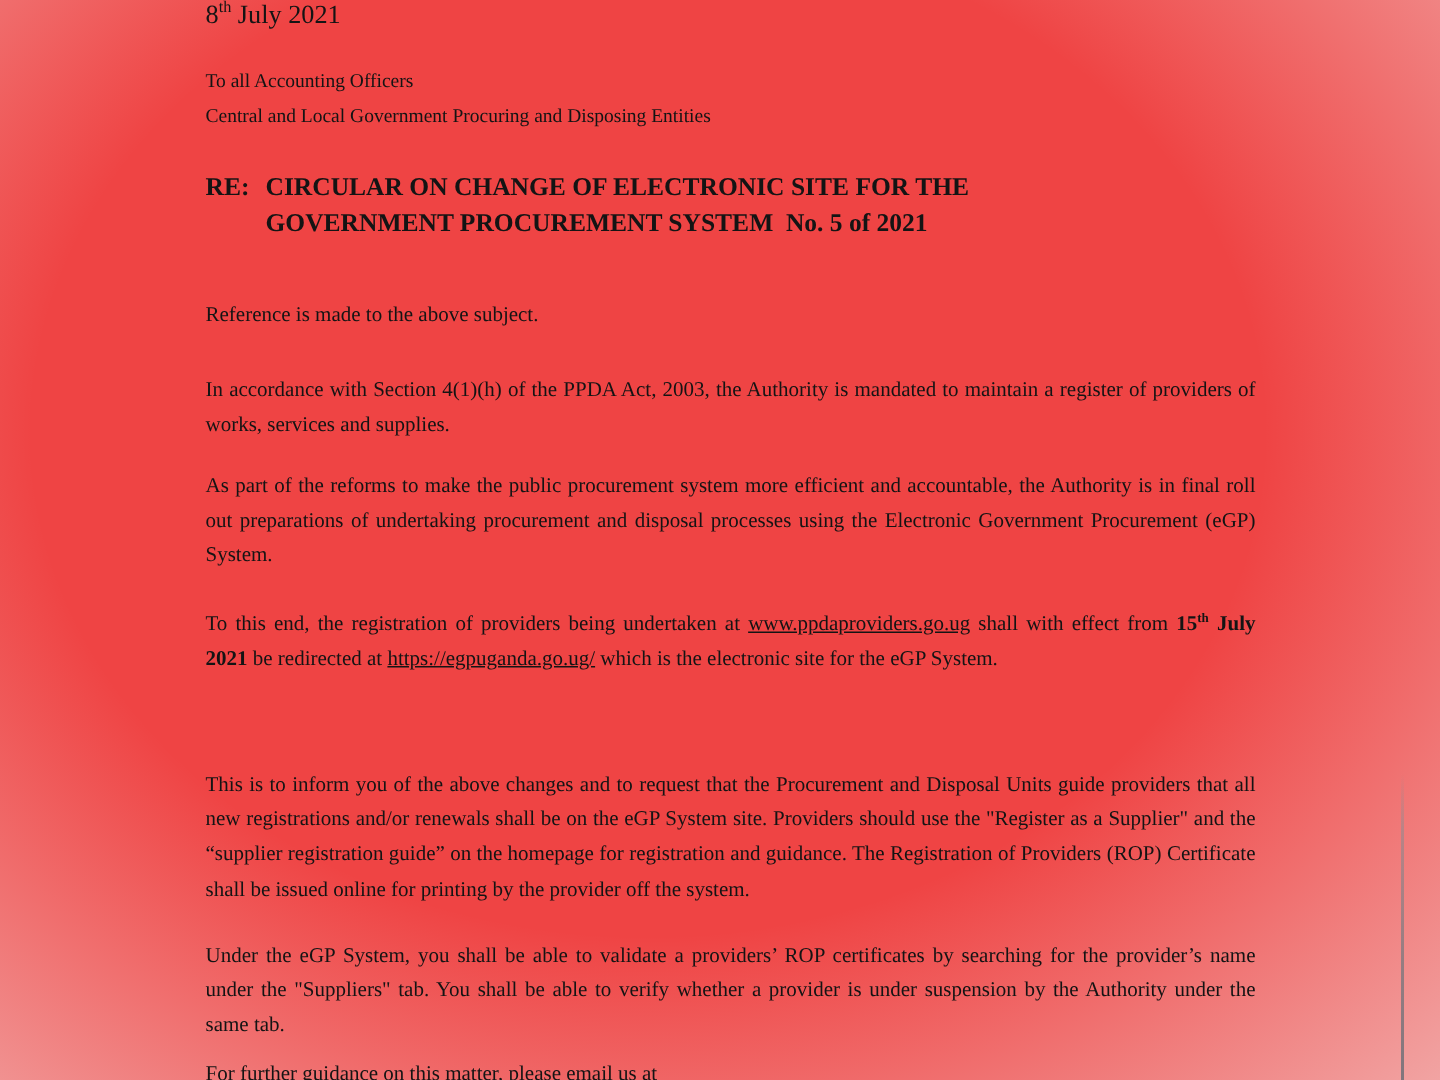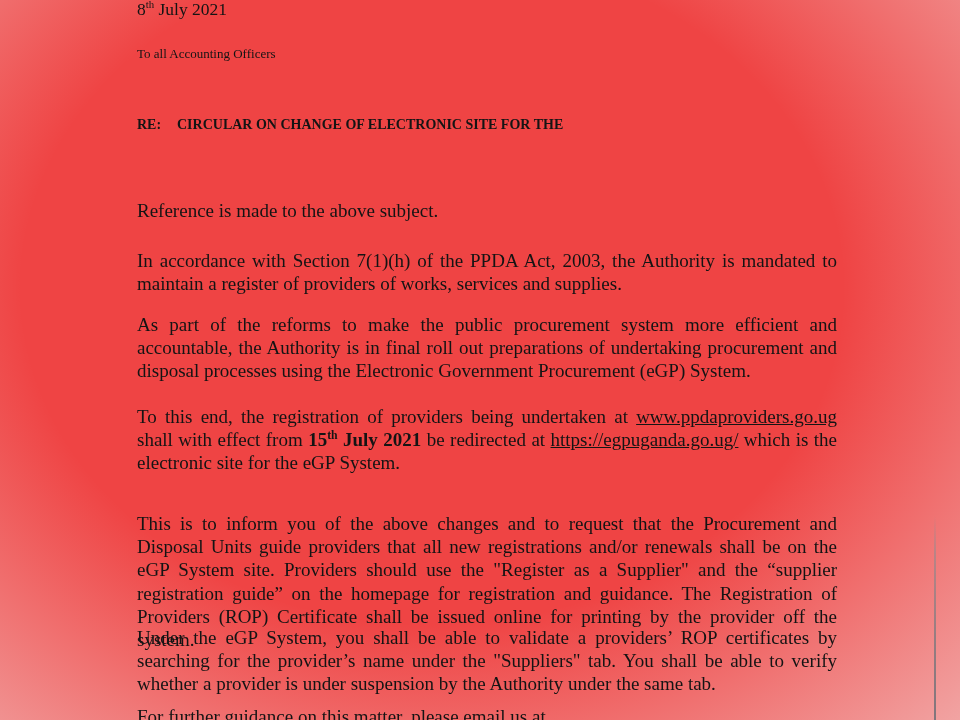--- a/index.html
+++ b/index.html
@@ -71,21 +71,21 @@
     line-height: 22.5px;
   }
   .addressee div { white-space: nowrap; }
 
   .re-block {
     position: absolute;
     left: 0;
     top: 113px;
     width: 700px;
     font-weight: bold;
-    font-size: 14px;
+    font-size: 17px;
     line-height: 23.5px;
   }
   .re-label {
     position: absolute;
     left: 0;
     top: 0;
     font-weight: bold;
   }
   .re-body {
     margin-left: 40px;
@@ -95,21 +95,21 @@
   .re-body .lastline {
     text-align: left;
     white-space: nowrap;
   }
 
   p.para {
     position: absolute;
     left: 0;
     width: 700px;
     margin: 0;
-    font-size: 19px;
+    font-size: 14px;
     line-height: 23.2px;
     text-align: justify;
     text-justify: inter-word;
     hyphens: none;
   }
   p.para.noj { text-align: left; }
 
   
   #p-reference { top: 199px; }
   #p-accordance { top: 249px; }
@@ -136,32 +136,34 @@
 
 <div class="page">
   <div class="paper-tint"></div>
 
   <div class="content">
 
     <div class="date-line"><span>8</span><sup>th</sup><span> July 2021</span></div>
 
     <div class="addressee">
       <div>To all Accounting Officers</div>
+      <div>Central and Local Government Procuring and Disposing Entities</div>
     </div>
 
     <div class="re-block">
       <span class="re-label">RE:</span>
       <div class="re-body">
         <div>CIRCULAR ON CHANGE OF ELECTRONIC SITE FOR THE</div>
+        <div class="lastline"><span>GOVERNMENT PROCUREMENT SYSTEM</span>&nbsp;&nbsp;<span>No. 5 of 2021</span></div>
       </div>
     </div>
 
     <p class="para noj" id="p-reference">Reference is made to the above subject.</p>
 
-    <p class="para" id="p-accordance">In accordance with Section 7(1)(h) of the PPDA Act, 2003, the Authority is mandated to maintain a register of providers of works, services and supplies.</p>
+    <p class="para" id="p-accordance">In accordance with Section 4(1)(h) of the PPDA Act, 2003, the Authority is mandated to maintain a register of providers of works, services and supplies.</p>
 
     <p class="para" id="p-reforms">As part of the reforms to make the public procurement system more efficient and accountable, the Authority is in final roll out preparations of undertaking procurement and disposal processes using the Electronic Government Procurement (eGP) System.</p>
 
     <p class="para" id="p-register"><span>To this end, the registration of providers being undertaken at </span><span class="u">www.ppdaproviders.go.ug</span><span> shall with effect from </span><span class="b"><span>15</span><sup>th</sup><span> July 2021</span></span><span> be redirected at </span><span class="u">https://egpuganda.go.ug/</span><span> which is the electronic site for the eGP System.</span></p>
 
     <p class="para" id="p-inform">This is to inform you of the above changes and to request that the Procurement and Disposal Units guide providers that all new registrations and/or renewals shall be on the eGP System site.  Providers should use the "Register as a Supplier" and the “supplier registration guide” on the homepage for registration and guidance. The Registration of Providers (ROP) Certificate shall be issued online for printing by the provider off the system.</p>
 
     <p class="para" id="p-under">Under the eGP System, you shall be able to validate a providers’ ROP certificates by searching for the provider’s name under the "Suppliers" tab. You shall be able to verify whether a provider is under suspension by the Authority under the same tab.</p>
 
     <p class="para noj" id="p-further">For further guidance on this matter, please email us at</p>

